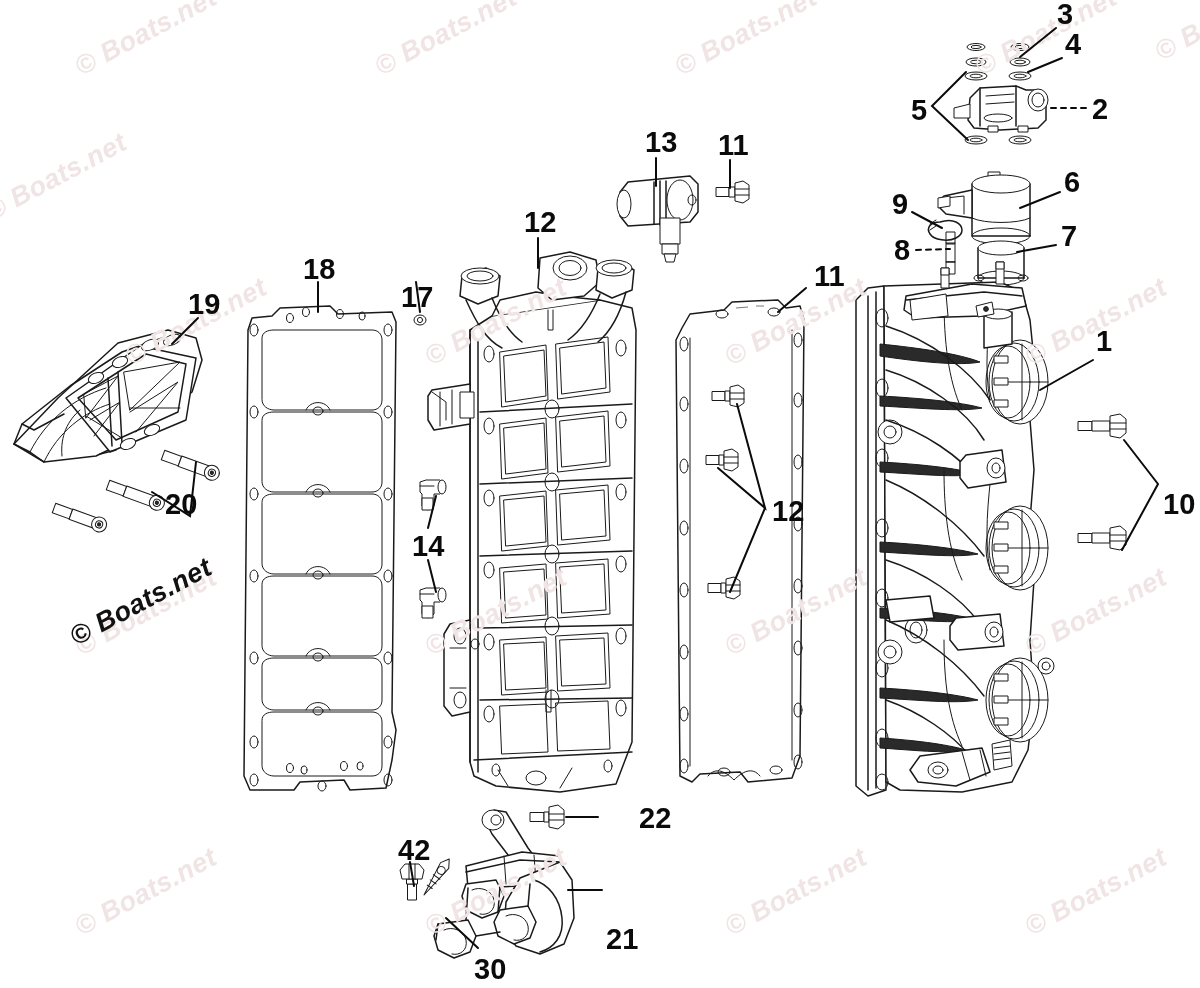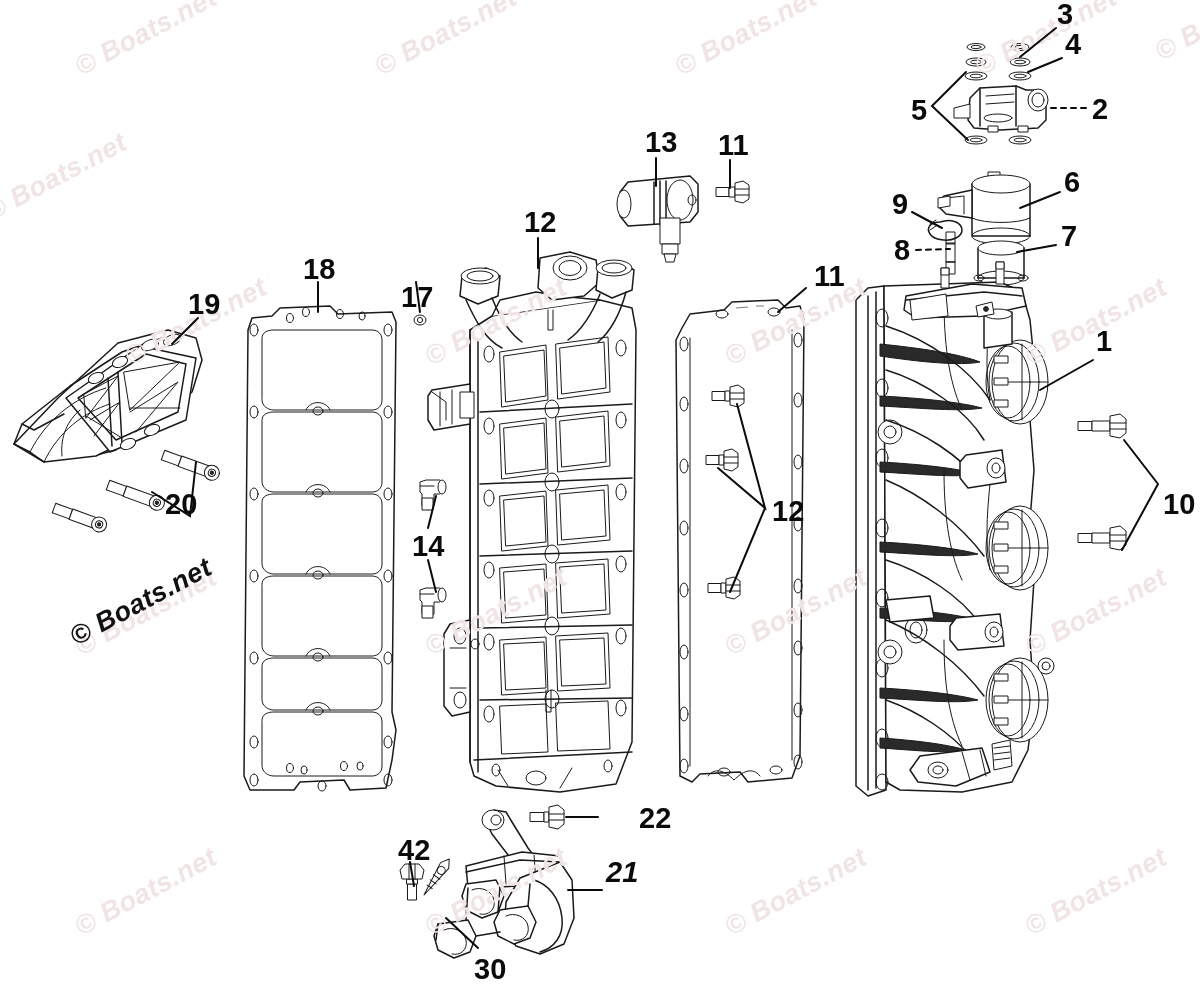--- a/index.html
+++ b/index.html
@@ -776,19 +776,19 @@
       <div class="label" style="left: 806px; top: 262px; margin-left: 8px;">11</div>
       <div class="label" style="left: 772px; top: 497px;">12</div>
       <div class="label" style="left: 645px; top: 128px;">13</div>
       <div class="label" style="left: 718px; top: 131px;">11</div>
       <div class="label" style="left: 524px; top: 208px;">12</div>
       <div class="label" style="left: 412px; top: 532px;">14</div>
       <div class="label" style="left: 401px; top: 267px; margin-top: 16px;">17</div>
       <div class="label" style="left: 303px; top: 255px;">18</div>
       <div class="label" style="left: 188px; top: 290px;">19</div>
       <div class="label" style="left: 165px; top: 490px;">20</div>
-      <div class="label" style="left: 606px; top: 858px; font-style: italic;">21</div>
+      <div class="label" style="left: 606px; top: 925px;">21</div>
       <div class="label" style="left: 603px; top: 804px; margin-left: 36px;">22</div>
       <div class="label" style="left: 474px; top: 955px;">30</div>
       <div class="label" style="left: 398px; top: 836px;">42</div>
     </div>
 
 </div>
 
 </body></html>

